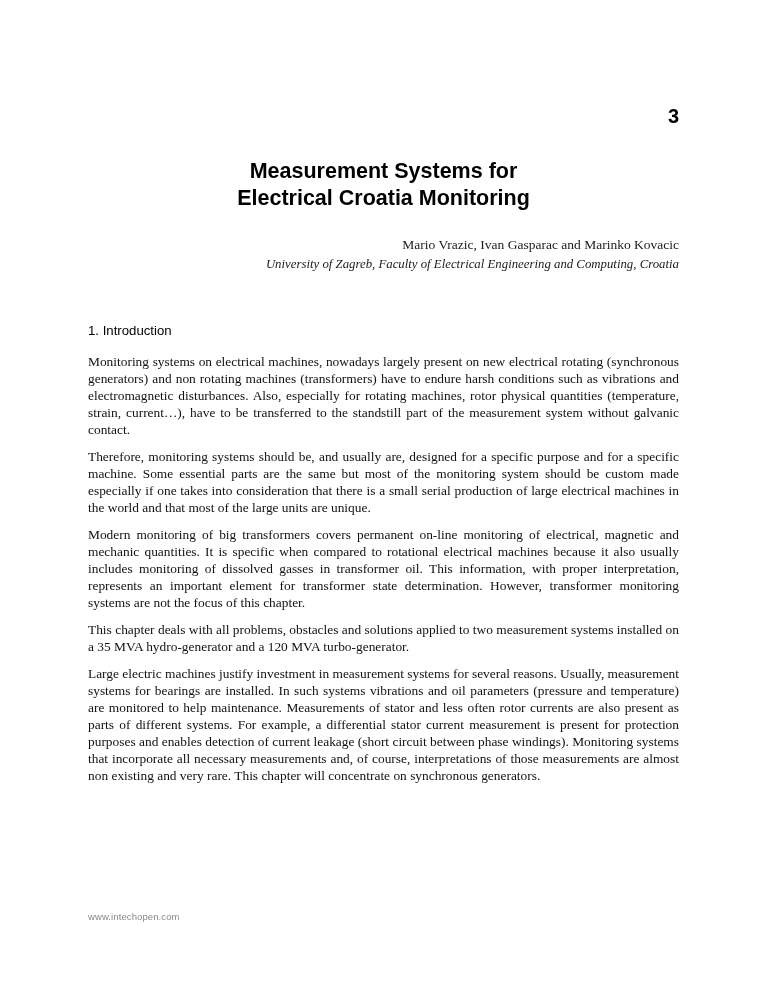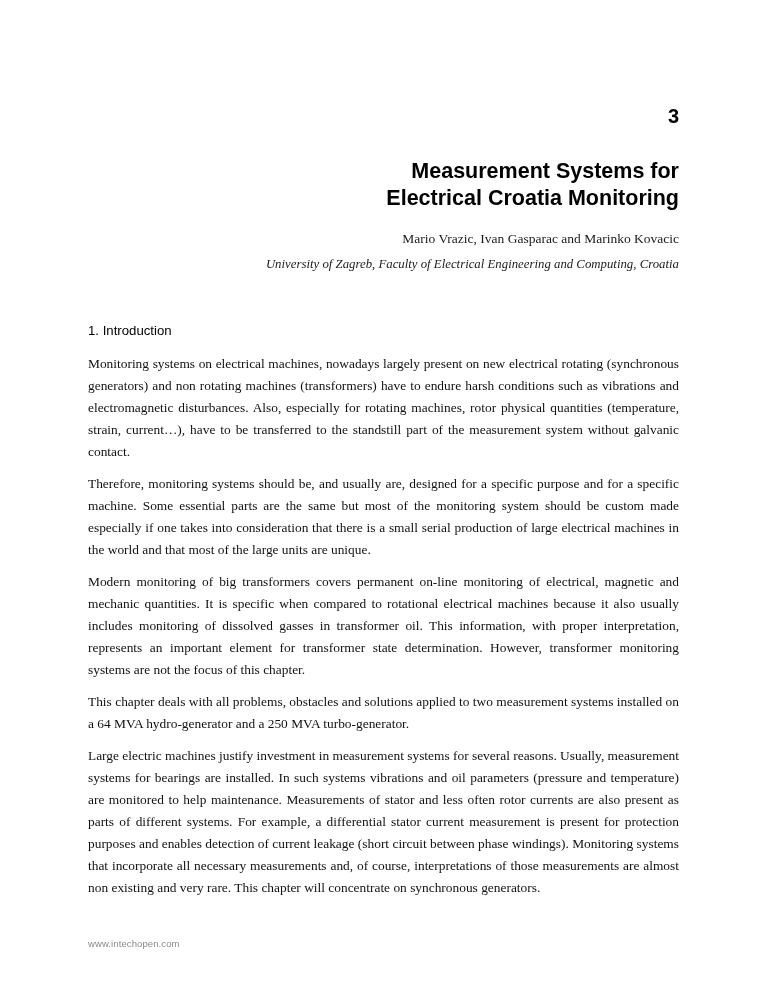--- a/index.html
+++ b/index.html
@@ -47,37 +47,38 @@
     font-family: "Liberation Sans", "DejaVu Sans", sans-serif;
     font-weight: bold;
     font-size: 21.5px;
     line-height: 27px;
     color: #000000;
     margin-top: 30px;
   }
   .chapter-title .title-line {
     display: block;
     white-space: nowrap;
+    text-align: center;
   }
 
   .authors {
     font-family: "Liberation Serif", "DejaVu Serif", serif;
     font-size: 13.5px;
     line-height: 19px;
     color: #1a1a1a;
-    margin-top: 17px;
+    margin-top: 23px;
   }
 
   .affiliation {
     font-family: "Liberation Serif", "DejaVu Serif", serif;
     font-style: italic;
     font-size: 12.8px;
     line-height: 18px;
     color: #1a1a1a;
-    margin-top: 7px;
+    margin-top: 1px;
   }
 
   
   .content {
     position: absolute;
     left: 88px;
     top: 322px;
     width: 591px;
   }
 
@@ -86,36 +87,36 @@
     font-weight: normal;
     font-size: 13.2px;
     line-height: 17px;
     color: #000000;
     margin: 0 0 14px 0;
   }
 
   p.body-par {
     font-family: "Liberation Serif", "DejaVu Serif", serif;
     font-size: 13.4px;
-    line-height: 22px;
+    line-height: 17px;
     text-align: justify;
     text-justify: inter-word;
     color: #111111;
     margin: 0 0 10px 0;
     hyphens: none;
   }
   p.body-par:last-child {
     margin-bottom: 16px;
   }
 
   
   .footer {
     position: absolute;
     left: 88px;
-    top: 937px;
+    top: 910px;
     font-family: "Liberation Sans", "DejaVu Sans", sans-serif;
     font-size: 9.5px;
     line-height: 13px;
     color: #8a8a8a;
     letter-spacing: 0.1px;
   }
 </style>
 </head>
 <body>
 
@@ -139,21 +140,21 @@
   <div class="content">
 
     <h2 class="section-heading">1. Introduction</h2>
 
     <p class="body-par">Monitoring systems on electrical machines, nowadays largely present on new electrical rotating (synchronous generators) and non rotating machines (transformers) have to endure harsh conditions such as vibrations and electromagnetic disturbances. Also, especially for rotating machines, rotor physical quantities (temperature, strain, current…), have to be transferred to the standstill part of the measurement system without galvanic contact.</p>
 
     <p class="body-par">Therefore, monitoring systems should be, and usually are, designed for a specific purpose and for a specific machine. Some essential parts are the same but most of the monitoring system should be custom made especially if one takes into consideration that there is a small serial production of large electrical machines in the world and that most of the large units are unique.</p>
 
     <p class="body-par">Modern monitoring of big transformers covers permanent on-line monitoring of electrical, magnetic and mechanic quantities. It is specific when compared to rotational electrical machines because it also usually includes monitoring of dissolved gasses in transformer oil. This information, with proper interpretation, represents an important element for transformer state determination. However, transformer monitoring systems are not the focus of this chapter.</p>
 
-    <p class="body-par">This chapter deals with all problems, obstacles and solutions applied to two measurement systems installed on a 64 MVA hydro-generator and a 250 MVA turbo-generator.</p>
+    <p class="body-par">This chapter deals with all problems, obstacles and solutions applied to two measurement systems installed on a 35 MVA hydro-generator and a 120 MVA turbo-generator.</p>
 
     <p class="body-par">Large electric machines justify investment in measurement systems for several reasons. Usually, measurement systems for bearings are installed. In such systems vibrations and oil parameters (pressure and temperature) are monitored to help maintenance. Measurements of stator and less often rotor currents are also present as parts of different systems. For example, a differential stator current measurement is present for protection purposes and enables detection of current leakage (short circuit between phase windings). Monitoring systems that incorporate all necessary measurements and, of course, interpretations of those measurements are almost non existing and very rare. This chapter will concentrate on synchronous generators.</p>
 
   </div>
 
   <div class="footer">www.intechopen.com</div>
 
 </div>
 
 </body></html>

